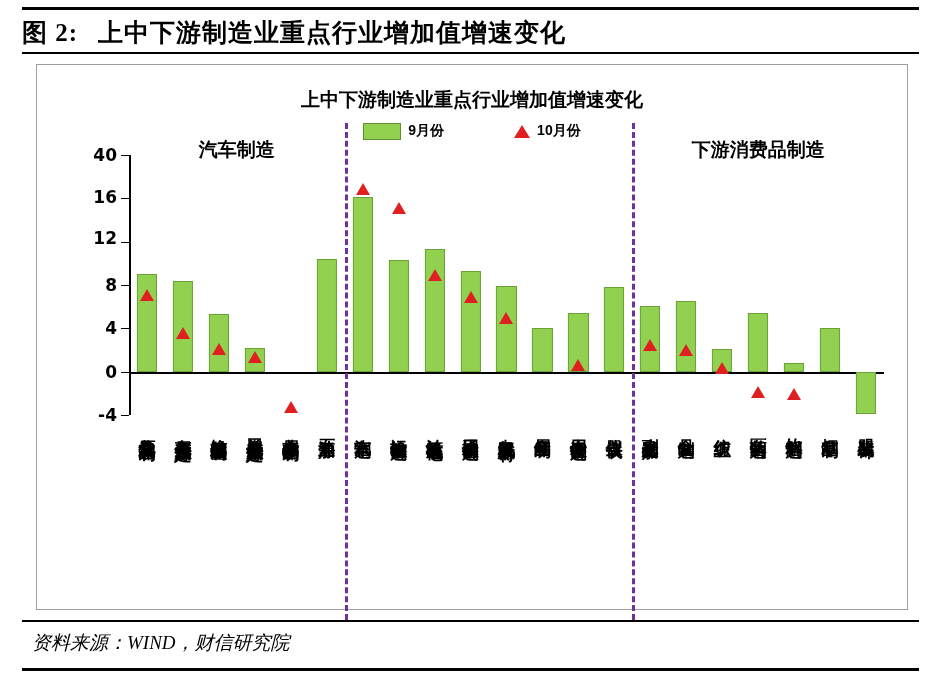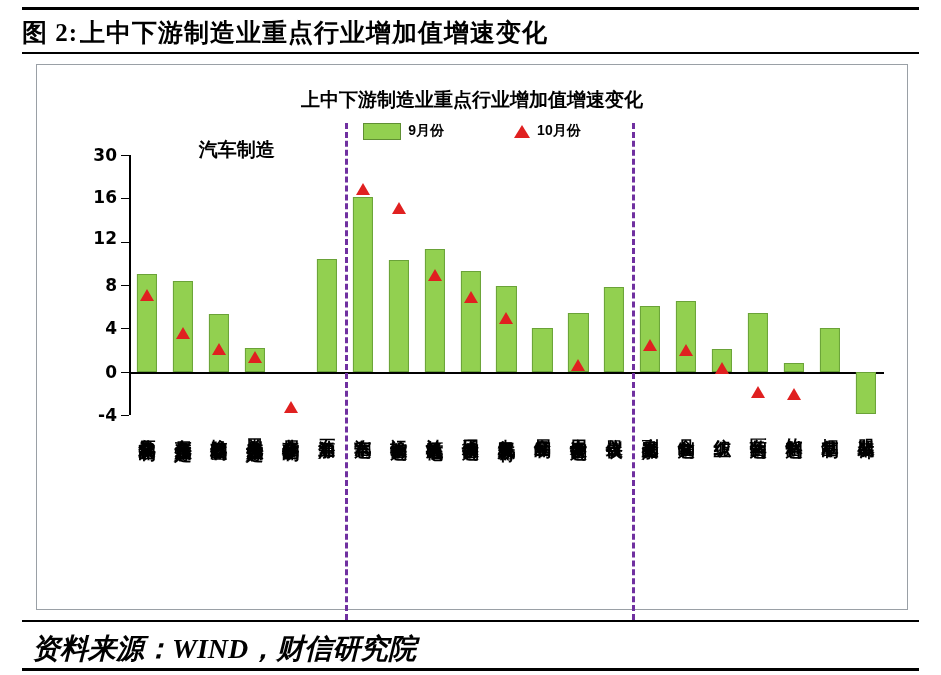--- a/index.html
+++ b/index.html
@@ -16,33 +16,33 @@
   .caption-rule-top {
     position:absolute; left:22px; top:7px; width:897px; height:3px; background:#000;
   }
   .caption {
     position:absolute; left:22px; top:14px; width:897px; height:36px;
     display:flex; align-items:center;
     font-family:"Liberation Serif", serif;
     font-weight:bold; font-size:25px; letter-spacing:1px;
     white-space:nowrap;
   }
-  .caption .cap-label { margin-right:2px; }
+  .caption .cap-label { margin-right:20px; }
   .caption-rule-bottom {
     position:absolute; left:22px; top:52px; width:897px; height:2px; background:#000;
   }
 
   
   .source-rule {
     position:absolute; left:22px; top:620px; width:897px; height:2px; background:#000;
   }
   .source {
     position:absolute; left:32px; top:630px;
     font-family:"Liberation Serif", serif;
-    font-style:italic; font-weight:bold; font-size:28px;
+    font-style:italic; font-weight:normal; font-size:19px;
     white-space:nowrap;
   }
   .source-rule-bottom {
     position:absolute; left:22px; top:668px; width:897px; height:3px; background:#000;
   }
 
   
   .chart-box {
     position:absolute; left:36px; top:64px; width:872px; height:546px;
     border:1px solid #9aa0a6;
@@ -167,21 +167,21 @@
         <div class="tick-label" style="top: 216.667px;">0</div>
         <div class="tick" style="top: 173.333px;"></div>
         <div class="tick-label" style="top: 173.333px;">4</div>
         <div class="tick" style="top: 130px;"></div>
         <div class="tick-label" style="top: 130px;">8</div>
         <div class="tick" style="top: 86.6667px;"></div>
         <div class="tick-label" style="top: 83px;">12</div>
         <div class="tick" style="top: 43.3333px;"></div>
         <div class="tick-label" style="top: 42px;">16</div>
         <div class="tick" style="top: 0px;"></div>
-        <div class="tick-label" style="top: 0px;">30</div>
+        <div class="tick-label" style="top: 0px;">40</div>
         <div class="bar-slot" style="left: 0px; width: 35.9524px;">
           <div class="bar" style="width: 20.1333px; top: 119.167px; height: 97.5px;"></div>
           <div class="marker" style="top: 139.75px;"></div>
           <div class="cat-label" style="left: 50%; margin-top: 10px;">化学原料及制品</div>
         </div>
         <div class="bar-slot" style="left: 35.9524px; width: 35.9524px;">
           <div class="bar" style="width: 20.1333px; top: 125.667px; height: 91px;"></div>
           <div class="marker" style="top: 177.667px;"></div>
           <div class="cat-label" style="left: 50%; margin-top: 10px;">有色金属冶炼压延</div>
         </div>
@@ -270,20 +270,21 @@
           <div class="bar" style="width: 20.1333px; top: 173.333px; height: 43.3333px;"></div>
           <div class="cat-label" style="left: 50%; margin-top: 10px;">烟草制品</div>
         </div>
         <div class="bar-slot" style="left: 719.048px; width: 35.9524px;">
           <div class="bar" style="width: 20.1333px; top: 216.667px; height: 42.25px;"></div>
           <div class="cat-label" style="left: 50%; margin-top: 10px;">服装服饰</div>
         </div>
         <div class="divider" style="left: 215.714px; height: 497px;"></div>
         <div class="divider" style="left: 503.333px; height: 497px;"></div>
         <div class="group-label" style="left: 107.857px; top: -18px; transform: translateX(-50%);">汽车制造</div>
+        <div class="group-label" style="left: 629.167px; top: -18px; transform: translateX(-50%);">下游消费品制造</div>
       </div>
   </div>
 
   <div class="source-rule"></div>
   <div class="source">资料来源：WIND，财信研究院</div>
   <div class="source-rule-bottom"></div>
 
 </div>
 
 </body></html>

